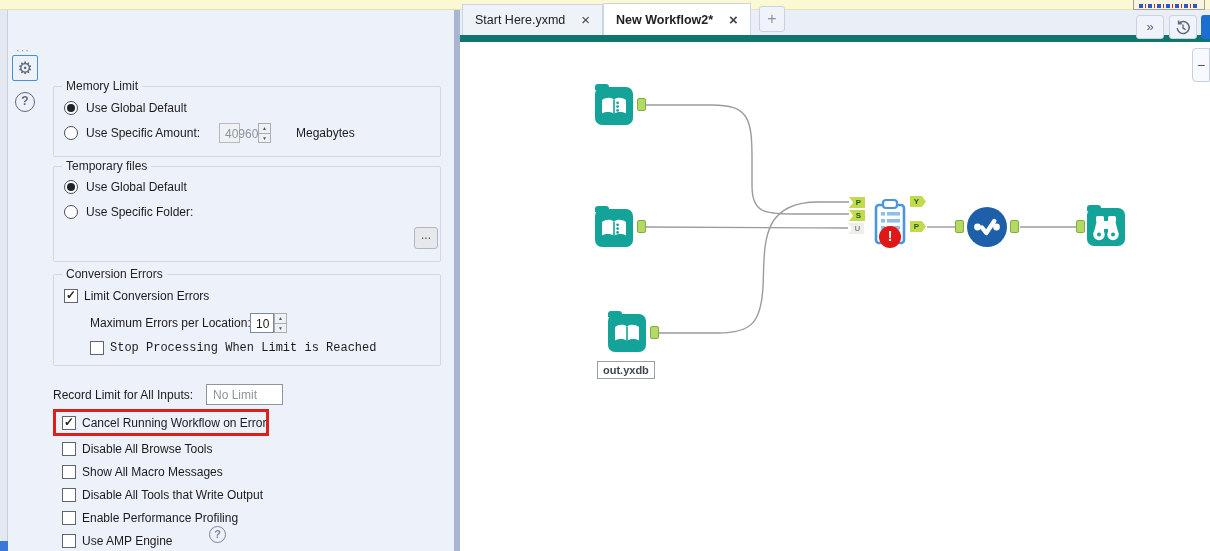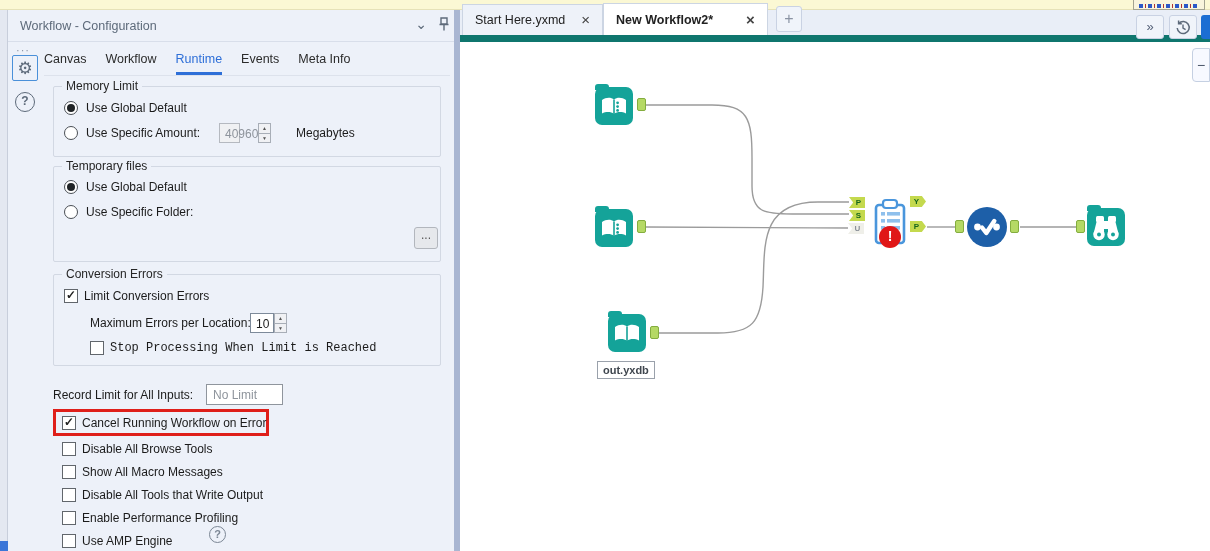--- a/index.html
+++ b/index.html
@@ -56,21 +56,21 @@
 
   #amp-help { position:absolute; left:169px; top:484px; width:17px; height:17px; border:1.4px solid #7b8694; border-radius:50%; color:#7b8694; font-size:11px; font-weight:bold; text-align:center; line-height:14px; }
 
   
   #splitter { left:454px; top:10px; width:6px; height:541px; background:#a9b6d2; }
 
   
   #doc-tabbar { left:460px; top:10px; width:750px; height:32px; background:#e9eef7; border-bottom:7px solid #0f766e; display:flex; align-items:flex-end; padding-left:2px; }
   .doc-tab { height:31px; display:flex; align-items:center; padding:0 12px; border:1px solid #ccd5e3; border-bottom:none; background:#eef2f9; font-size:12.5px; color:#222; }
   .doc-tab .close { margin-left:16px; color:#444; font-size:15px; line-height:12px; }
-  .doc-tab.active { height:32px; background:#fff; font-weight:bold; position:relative; z-index:2;gap:17px; }
+  .doc-tab.active { height:32px; background:#fff; font-weight:bold; position:relative; z-index:2; }
   #new-tab-btn { width:26px; height:26px; margin:0 0 3px 8px; border:1px solid #c9d2e3; border-radius:3px; background:#f0f4fa; color:#8a93a3; font-size:16px; text-align:center; line-height:23px; }
 
   #expand-btn { left:1136px; top:15px; width:28px; height:24px; border:1px solid #c9d2e3; border-radius:3px; background:#f0f4fa; color:#57637a; font-size:13px; text-align:center; line-height:21px; }
   #history-btn { left:1169px; top:15px; width:28px; height:24px; border:1px solid #c9d2e3; border-radius:3px; background:#f0f4fa; text-align:center; }
   #blue-btn { left:1201px; top:15px; width:9px; height:24px; background:#1b6ed3; border-radius:3px 0 0 3px; }
 
   #canvas { left:460px; top:42px; width:750px; height:509px; background:#fff; }
   #zoom-minus-btn { left:1192px; top:48px; width:18px; height:34px; background:#f7f9ff; border:1px solid #c5d0e2; border-radius:4px 0 0 4px; color:#4a5568; font-size:14px; text-align:center; line-height:32px; }
 
   #wires { left:0; top:0; width:1210px; height:551px; pointer-events:none; }
@@ -94,49 +94,33 @@
 <div class="abs" id="top-strip"></div>
 <div class="abs" id="tooltip-cut">
   <div class="dashes"></div>
 </div>
 
 <div class="abs" id="left-strip"></div>
 <div class="abs" id="corner-blue"></div>
 
 <div class="abs" id="config-panel">
 
-  <div id="panel-header">
-    <span id="panel-title">Workflow - Configuration</span>
-    <span id="panel-chevron">⌄</span>
-    <span id="panel-pin">
-      <svg width="16" height="18" viewBox="0 0 16 18">
-          <path d="M5 2 h6 v6 h-6 z M3.5 8.5 h9 M8 8.5 v6" stroke="#5d6a7a" stroke-width="1.4" fill="none"></path>
-        </svg>
-    </span>
-  </div>
 
   <div id="icon-strip">
     <span id="overflow-dots">···</span>
     <div id="gear-btn">
       <span class="g">⚙</span>
     </div>
     <div id="help-btn">
       <span>?</span>
     </div>
   </div>
 
   <div id="panel-content">
 
-    <div class="cfg-tabs">
-      <span class="cfg-tab">Canvas</span>
-      <span class="cfg-tab">Workflow</span>
-      <span class="cfg-tab active">Runtime</span>
-      <span class="cfg-tab">Events</span>
-      <span class="cfg-tab">Meta Info</span>
-    </div>
 
     <div class="grp" style="left:13px; top:44px; width:388px; height:71px;">
       <span class="grp-legend">Memory Limit</span>
       <span class="radio sel" style="left:10px; top:14px;"></span>
       <span class="lbl" style="left:32px; top:14px;">Use Global Default</span>
       <span class="radio" style="left:10px; top:39px;"></span>
       <span class="lbl" style="left:32px; top:39px;">Use Specific Amount:</span>
       <span class="lbl txt-disabled" style="left:165px; top:36px; width:21px; height:20px; padding:3px 0 0 5px;">40960</span>
       <span class="spin-btns" style="left:204px; top:36px; height:20px;">
         <span class="sb">▲</span>

